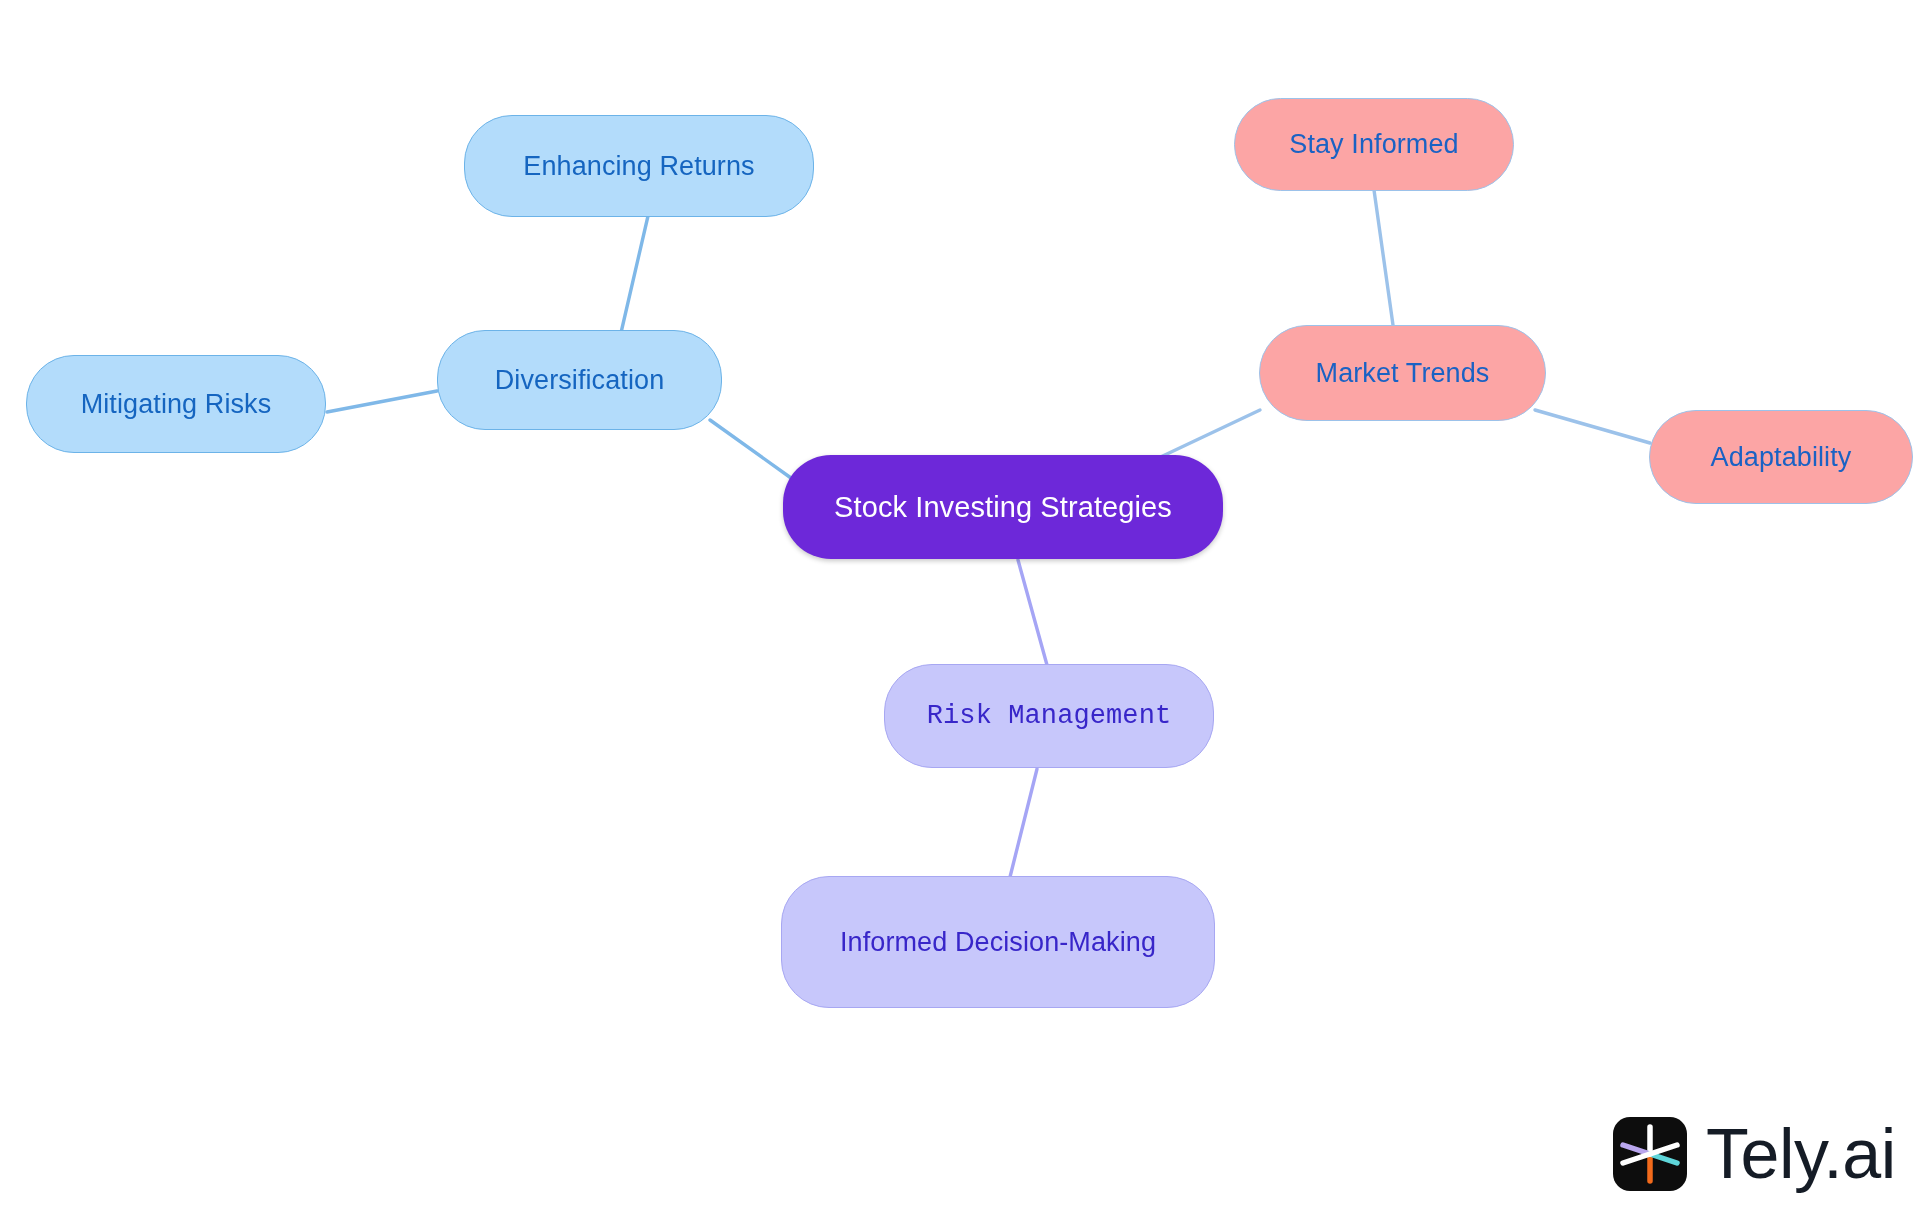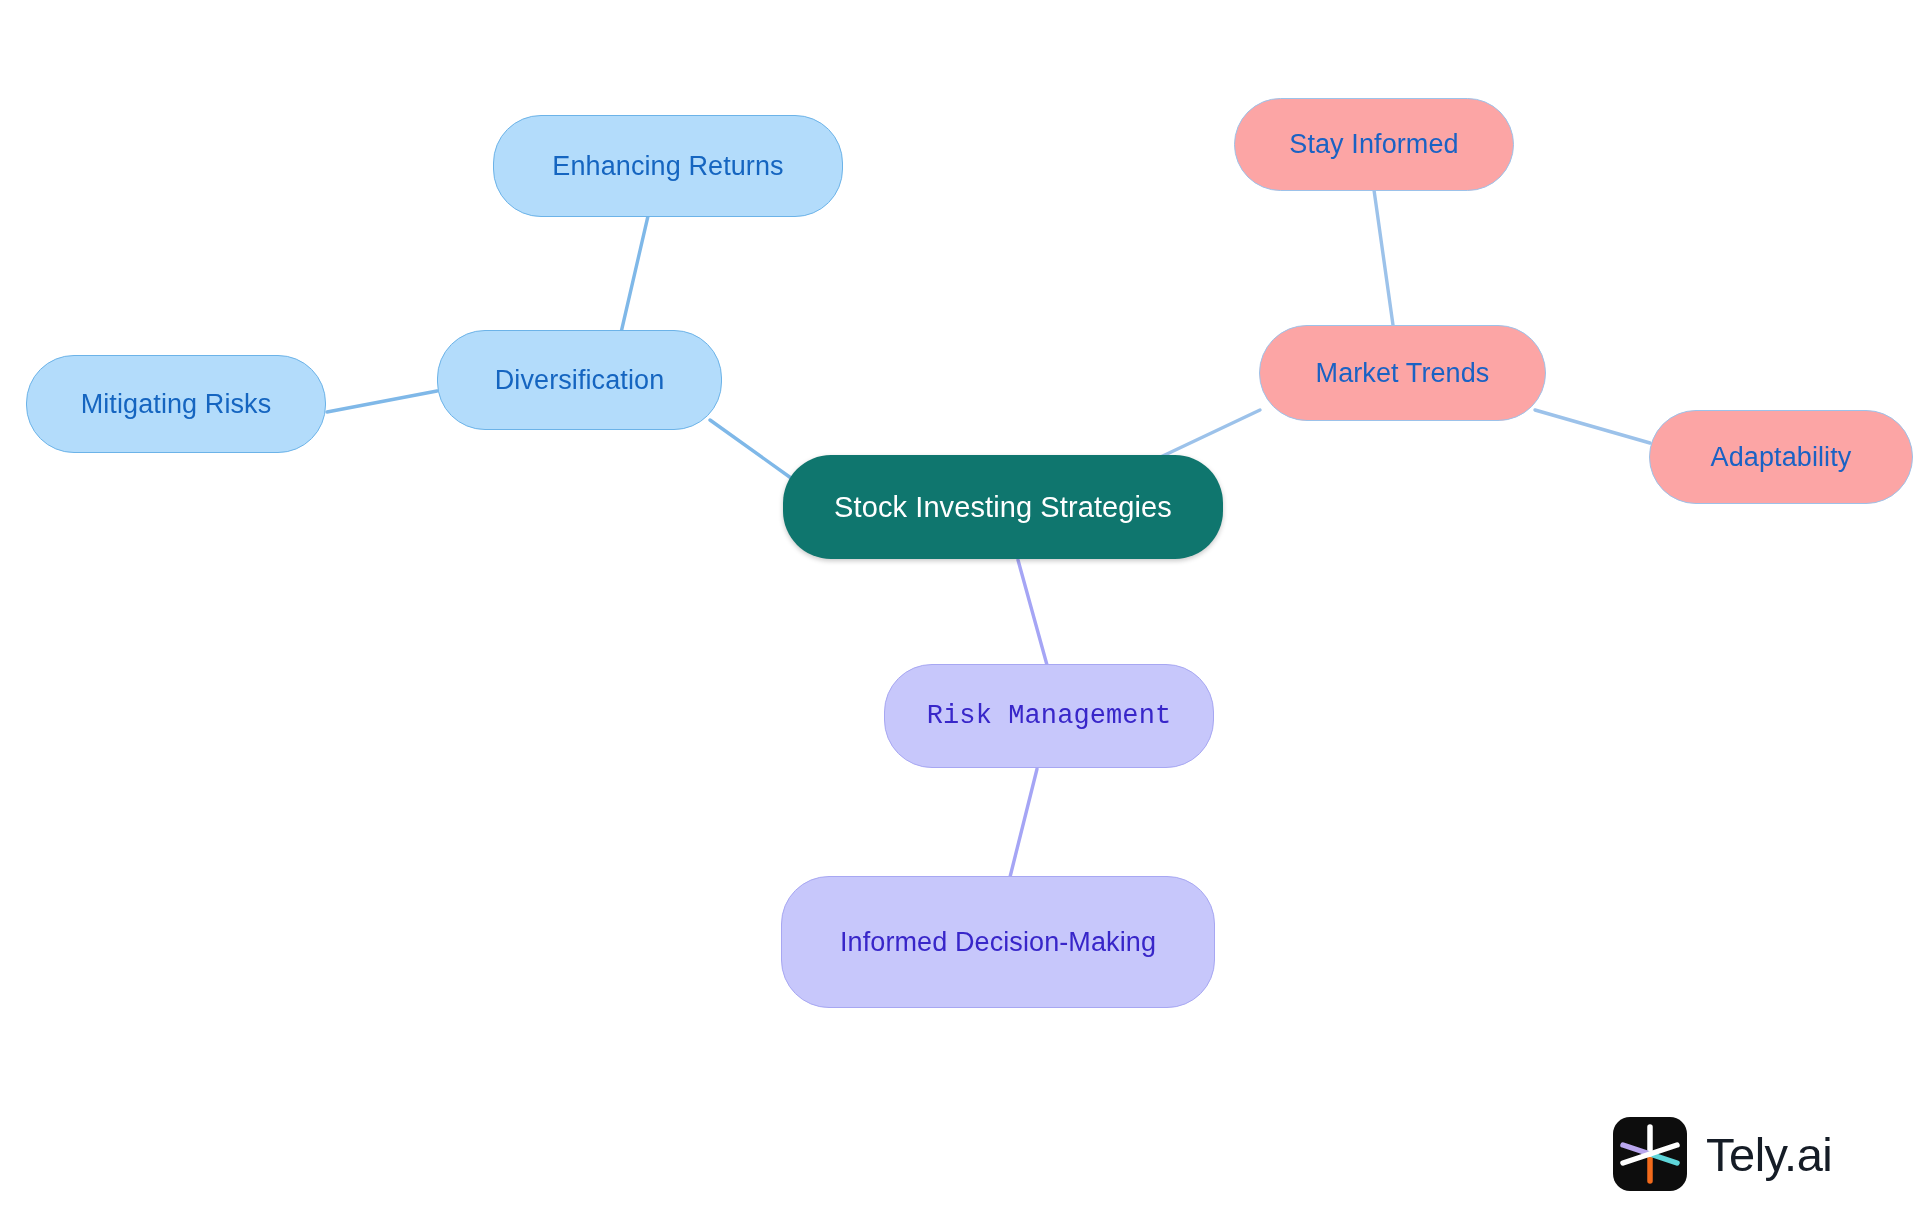--- a/index.html
+++ b/index.html
@@ -49,21 +49,21 @@
     box-sizing: border-box;
     display: flex;
     align-items: center;
     justify-content: center;
     text-align: center;
     white-space: nowrap;
     letter-spacing: 0.1px;
   }
 
   .node-root {
-    background: #0f766e;
+    background: #6d28d9;
     color: #ffffff;
     border-radius: 48px;
     font-size: 29px;
     box-shadow: 0 2px 5px rgba(0,0,0,0.22);
   }
 
   .node-blue {
     background: #b3dcfb;
     border: 1.6px solid #6cb3e8;
     color: #1565c0;
@@ -99,21 +99,21 @@
     width: 74px;
     height: 74px;
     background: #0d0d0d;
     border-radius: 17px;
     overflow: hidden;
     flex: 0 0 auto;
   }
   .logo-wordmark {
     margin-left: 19px;
     color: #151c26;
-    font-size: 47px;
+    font-size: 70px;
     line-height: 1;
     letter-spacing: -0.5px;
     font-family: "Liberation Sans", sans-serif;
   }
 </style>
 </head>
 <body>
 
 <div id="mindmap-canvas">
 
@@ -139,21 +139,21 @@
   <div id="node-layer">
 
     <div class="node node-root" style="left:783px; top:455px; width:440px; height:104px;">
       <span>Stock Investing Strategies</span>
     </div>
 
     <div class="node node-blue" style="left:437px; top:330px; width:285px; height:100px;">
       <span>Diversification</span>
     </div>
 
-    <div class="node node-blue" style="left:493px; top:115px; width:350px; height:102px;">
+    <div class="node node-blue" style="left:464px; top:115px; width:350px; height:102px;">
       <span>Enhancing Returns</span>
     </div>
 
     <div class="node node-blue" style="left:26px; top:355px; width:300px; height:98px;">
       <span>Mitigating Risks</span>
     </div>
 
     <div class="node node-blue-soft" style="left:1259px; top:325px; width:287px; height:96px;">
       <span>Market Trends</span>
     </div>

